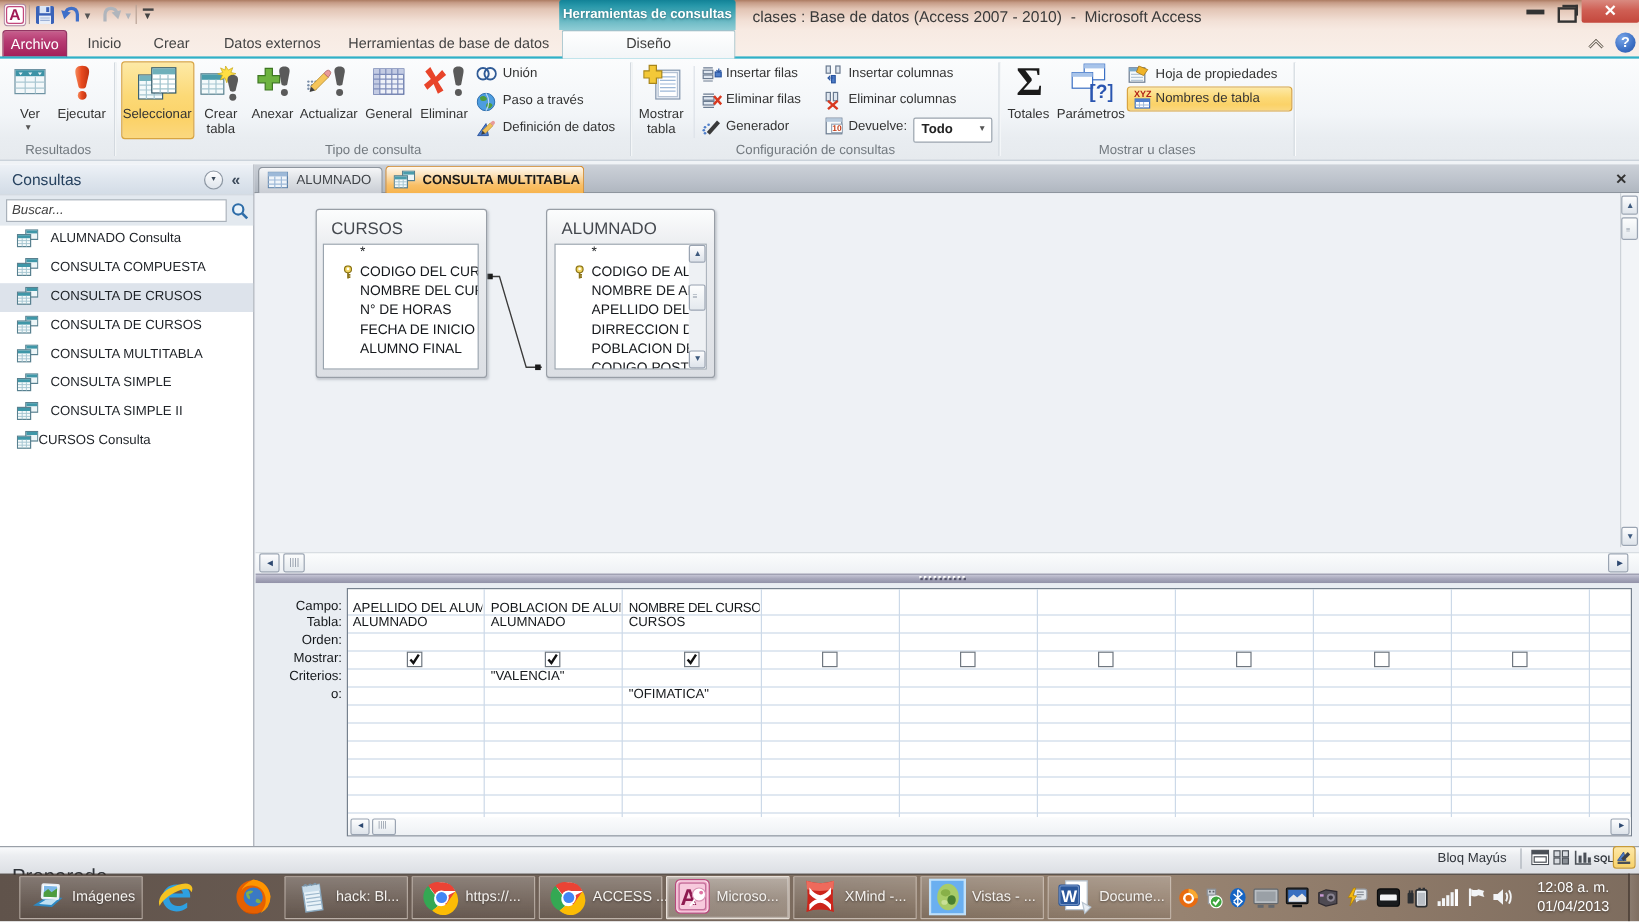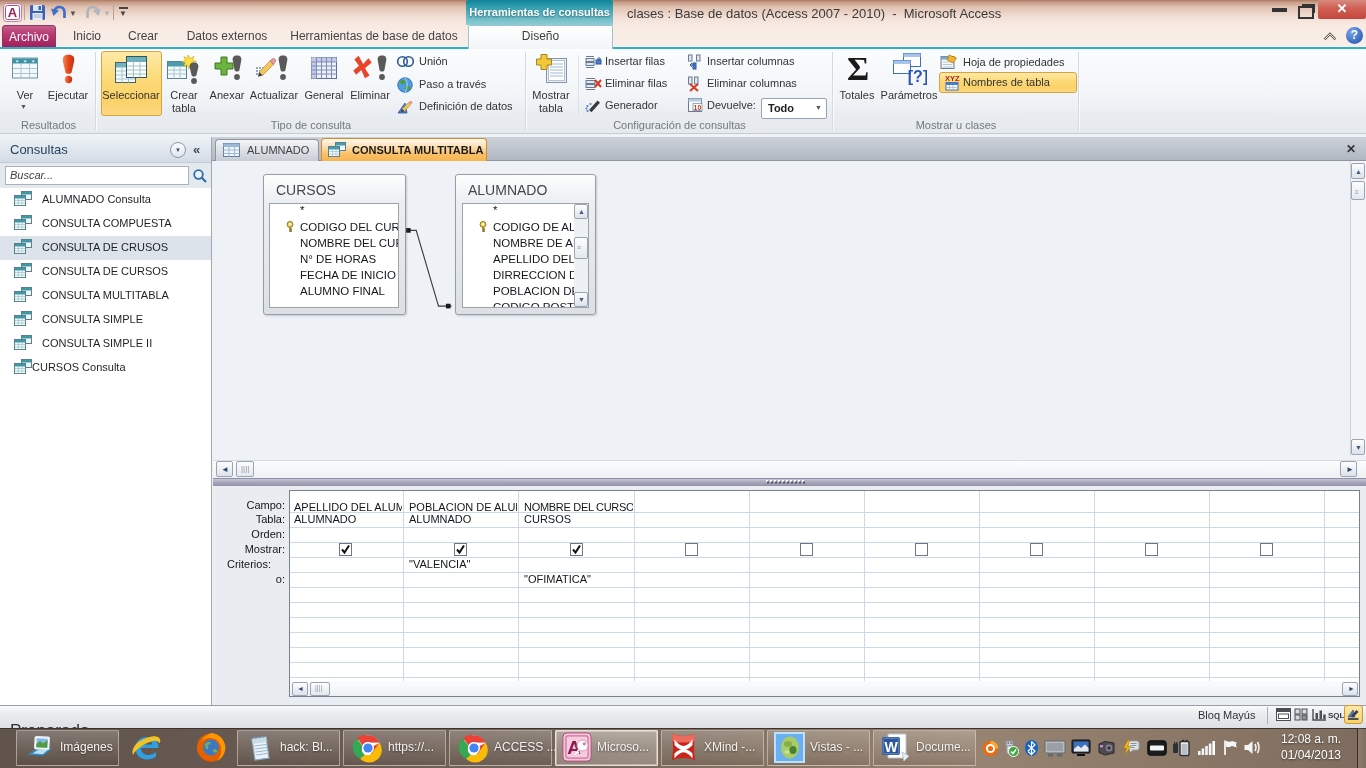--- a/index.html
+++ b/index.html
@@ -509,21 +509,21 @@
 <div class="abs" style="left:749px;top:491px;width:1px;height:190px;background:#ccd9e8;"></div>
 <div class="abs" style="left:864px;top:491px;width:1px;height:190px;background:#ccd9e8;"></div>
 <div class="abs" style="left:979px;top:491px;width:1px;height:190px;background:#ccd9e8;"></div>
 <div class="abs" style="left:1094px;top:491px;width:1px;height:190px;background:#ccd9e8;"></div>
 <div class="abs" style="left:1209px;top:491px;width:1px;height:190px;background:#ccd9e8;"></div>
 <div class="abs" style="left:1324px;top:491px;width:1px;height:190px;background:#ccd9e8;"></div>
 <div class="tx" style="left:213px;top:499px;width:72px;text-align:right;font-size:11px;color:#14171a;">Campo:</div>
 <div class="tx" style="left:213px;top:513px;width:72px;text-align:right;font-size:11px;color:#14171a;">Tabla:</div>
 <div class="tx" style="left:213px;top:528px;width:72px;text-align:right;font-size:11px;color:#14171a;">Orden:</div>
 <div class="tx" style="left:213px;top:543px;width:72px;text-align:right;font-size:11px;color:#14171a;">Mostrar:</div>
-<div class="tx" style="left:213px;top:558px;width:72px;text-align:center;font-size:11px;color:#14171a;">Criterios:</div>
+<div class="tx" style="left:213px;top:558px;width:72px;text-align:right;font-size:11px;color:#14171a;">Criterios:</div>
 <div class="tx" style="left:213px;top:573px;width:72px;text-align:right;font-size:11px;color:#14171a;">o:</div>
 <div class="abs" style="left:294px;top:499px;width:108px;height:14px;overflow:hidden;line-height:13px;"><span style="font-size:11px;color:#14171a;font-family:'Liberation Sans',sans-serif;white-space:nowrap;">APELLIDO DEL ALUMNO</span></div>
 <div class="abs" style="left:409px;top:499px;width:108px;height:14px;overflow:hidden;line-height:13px;"><span style="font-size:11px;color:#14171a;font-family:'Liberation Sans',sans-serif;white-space:nowrap;">POBLACION DE ALUMNO</span></div>
 <div class="abs" style="left:524px;top:499px;width:109px;height:14px;overflow:hidden;line-height:13px;"><span style="font-size:11px;letter-spacing:-0.3px;color:#14171a;font-family:'Liberation Sans',sans-serif;white-space:nowrap;">NOMBRE DEL CURSO</span></div>
 <div class="tx" style="left:294px;top:513px;font-size:11px;color:#14171a;">ALUMNADO</div>
 <div class="tx" style="left:409px;top:513px;font-size:11px;color:#14171a;">ALUMNADO</div>
 <div class="tx" style="left:524px;top:513px;font-size:11px;color:#14171a;">CURSOS</div>
 <div class="abs" style="left:339px;top:543px;width:13px;height:13px;background:#fff;border:1px solid #6f7780;box-sizing:border-box;">
       <svg width="11" height="11" style="position:absolute;left:0px;top:0px">
         <path d="M2 5.5 L4.5 8.5 L9 1.5" stroke="#111" stroke-width="2" fill="none"></path>

